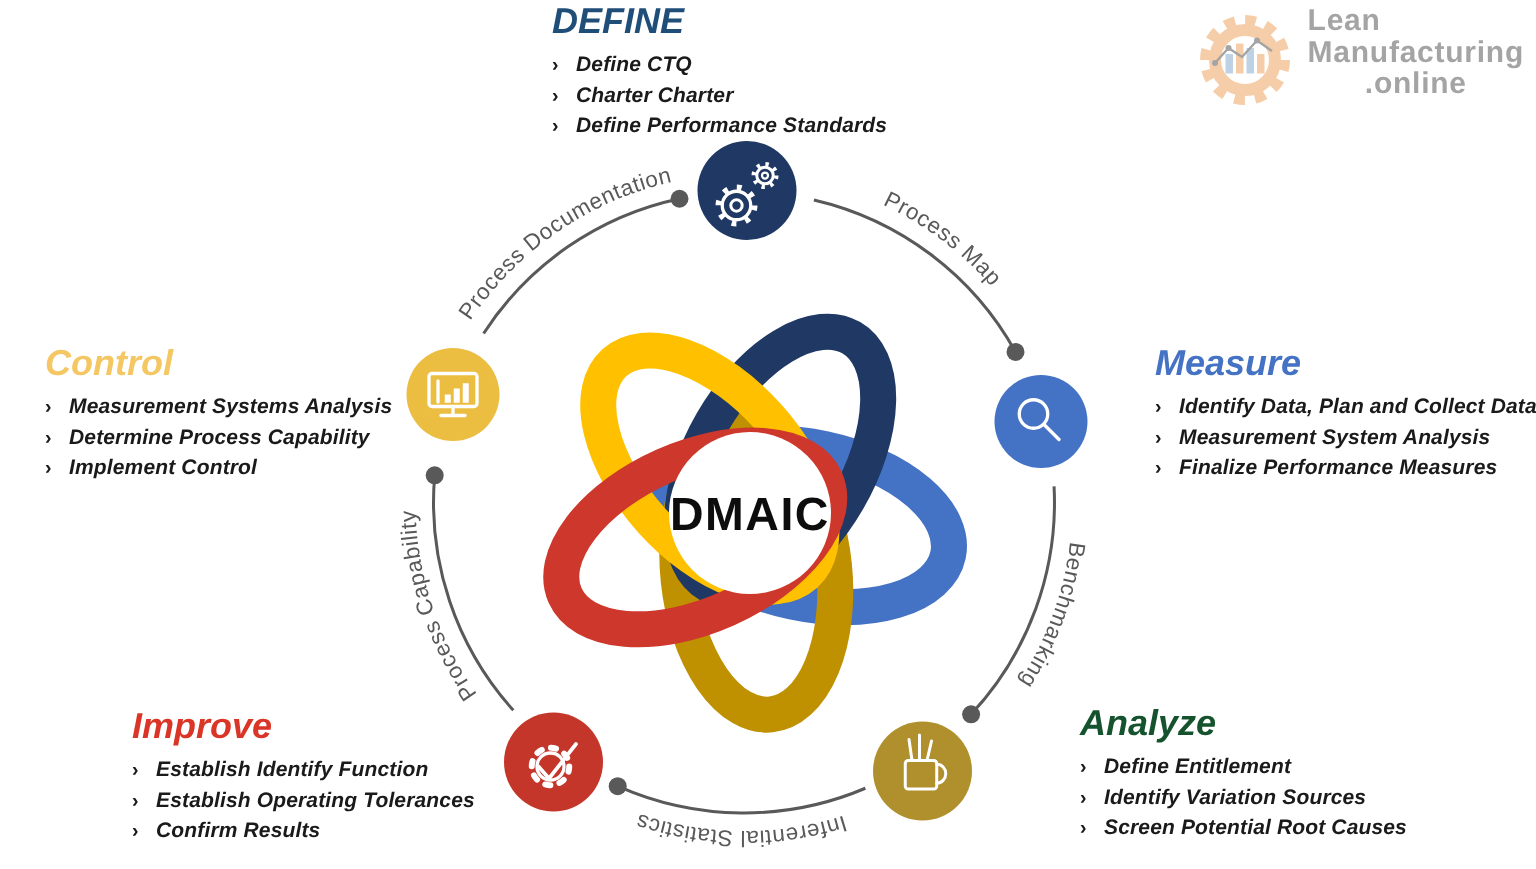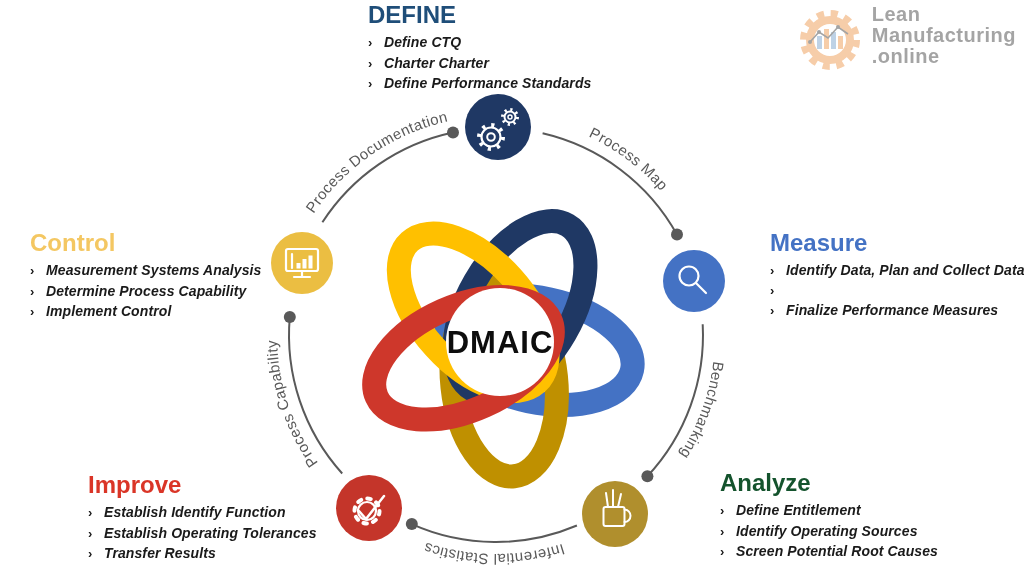--- a/index.html
+++ b/index.html
@@ -1,34 +1,34 @@
 <!DOCTYPE html>
 <html><head>
 <meta charset="utf-8">
 <style>
   html,body{margin:0;padding:0;background:#fff;}
   .stage{position:relative;width:1024px;height:579px;background:#fff;overflow:hidden;
          font-family:"Liberation Sans",sans-serif;}
   .diagram-svg{position:absolute;left:0;top:0;width:1024px;height:579px;}
   .phase{position:absolute;}
-  .phase-title{margin:0 0 7px 0;font-size:24px;font-weight:bold;line-height:1.05;}
+  .phase-title{margin:0 0 7px 0;font-size:24px;font-weight:bold;line-height:1.05;font-style:italic;}
   .phase-items{list-style:none;margin:0;padding:0;}
   .phase-items li{display:flex;align-items:baseline;margin:0 0 4.5px 0;white-space:nowrap;}
   .chev{width:16px;flex:0 0 16px;font-size:13px;font-weight:bold;color:#1a1a1a;font-style:normal;}
   .itxt{font-size:14px;font-weight:bold;font-style:italic;color:#1a1a1a;letter-spacing:0.1px;}
   .phase-define{left:368px;top:2px;}
   .phase-measure{left:770px;top:230px;}
   .phase-analyze{left:720px;top:470px;}
   .phase-improve{left:88px;top:472px;}
   .phase-control{left:6px;top:230px;margin-left:24px;}
   .arc-label{font-size:15px;letter-spacing:0.4px;}
   .center-label{font-size:31px;font-weight:bold;letter-spacing:1px;fill:#0d0d0d;}
   .logo{position:absolute;top:4px;right:8px;display:flex;align-items:flex-start;gap:8px;opacity:0.92;}
   .logo-text{font-weight:bold;font-size:20px;line-height:21px;letter-spacing:0.5px;}
-  .logo-line3{text-align:left;}
+  .logo-line3{text-align:center;}
 </style>
 </head>
 <body>
 
 <div class="stage">
 
   <svg class="diagram-svg" viewBox="0 0 1024 579">
     <defs>
       <path id="tp1" d="M534.0,119.3 A219,219 0 0 1 692.8,239.0"></path>
       <path id="tp2" d="M714.2,315.9 A219,219 0 0 1 650.9,489.8"></path>
@@ -162,38 +162,39 @@
 
   <section class="phase phase-measure">
     <h2 class="phase-title" style="color: rgb(68, 114, 196);">Measure</h2>
     <ul class="phase-items">
       <li>
           <span class="chev">›</span>
           <span class="itxt">Identify Data, Plan and Collect Data</span>
         </li>
       <li>
           <span class="chev">›</span>
+          <span class="itxt">Measurement System Analysis</span>
         </li>
       <li>
           <span class="chev">›</span>
           <span class="itxt">Finalize Performance Measures</span>
         </li>
     </ul>
   </section>
 
   <section class="phase phase-analyze">
     <h2 class="phase-title" style="color: #14532d;">Analyze</h2>
     <ul class="phase-items">
       <li>
           <span class="chev">›</span>
           <span class="itxt">Define Entitlement</span>
         </li>
       <li>
           <span class="chev">›</span>
-          <span class="itxt">Identify Operating Sources</span>
+          <span class="itxt">Identify Variation Sources</span>
         </li>
       <li>
           <span class="chev">›</span>
           <span class="itxt">Screen Potential Root Causes</span>
         </li>
     </ul>
   </section>
 
   <section class="phase phase-improve">
     <h2 class="phase-title" style="color: rgb(218, 53, 39);">Improve</h2>
@@ -201,21 +202,21 @@
       <li>
           <span class="chev">›</span>
           <span class="itxt">Establish Identify Function</span>
         </li>
       <li>
           <span class="chev">›</span>
           <span class="itxt">Establish Operating Tolerances</span>
         </li>
       <li>
           <span class="chev">›</span>
-          <span class="itxt">Transfer Results</span>
+          <span class="itxt">Confirm Results</span>
         </li>
     </ul>
   </section>
 
   <section class="phase phase-control">
     <h2 class="phase-title" style="color: rgb(244, 199, 98);">Control</h2>
     <ul class="phase-items">
       <li>
           <span class="chev">›</span>
           <span class="itxt">Measurement Systems Analysis</span>

